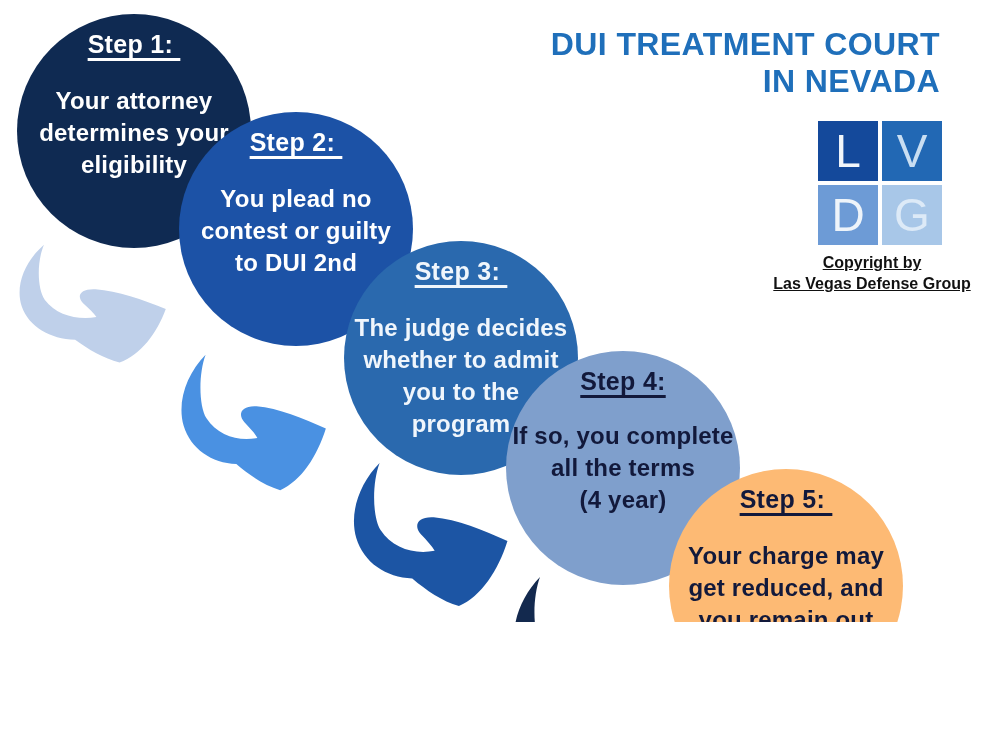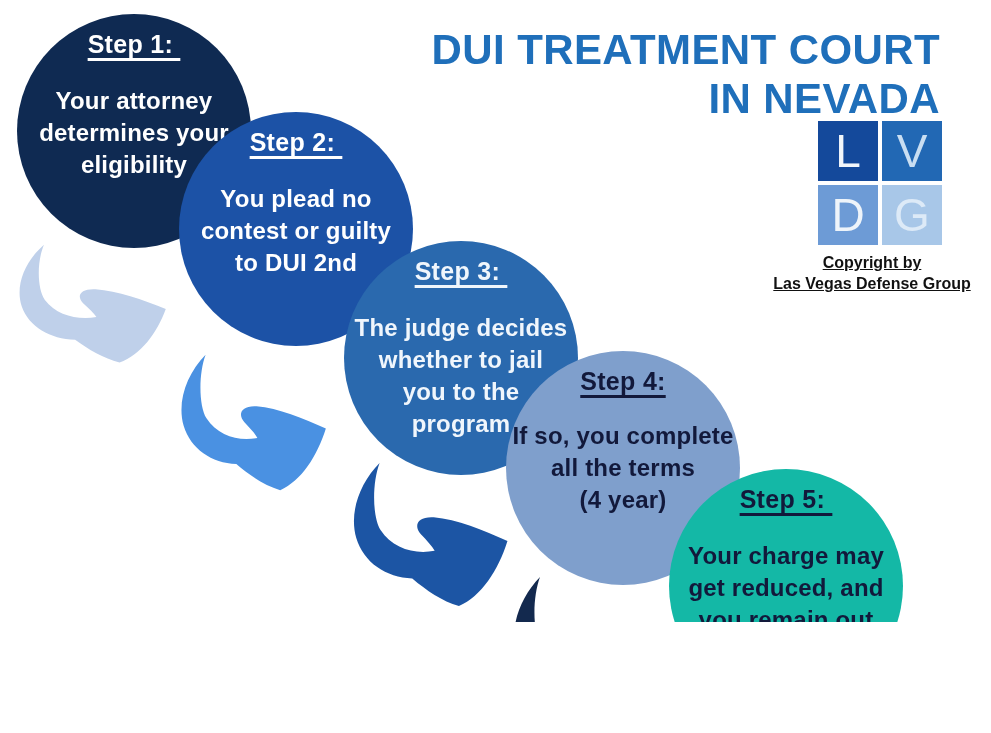--- a/index.html
+++ b/index.html
@@ -26,21 +26,21 @@
   .c2{left:179px;top:112px;z-index:2;}
   .c3{left:344px;top:241px;z-index:3;}
   .c4{left:506px;top:351px;z-index:4;align-items:center;}
   .c4 .circle-body{margin-top:24px;}
   .c5{left:669px;top:469px;z-index:5;}
   
   .curve-arrow{position:absolute;z-index:0;}
   
   .page-title{
     position:absolute;top:26px;right:51px;text-align:right;
-    font-size:42px;font-weight:700;line-height:1.16;letter-spacing:.4px;
+    font-size:32px;font-weight:700;line-height:1.16;letter-spacing:.4px;
     white-space:pre-line;
   }
   
   .logo{
     position:absolute;left:818px;top:121px;
     display:grid;grid-template-columns:60px 60px;grid-template-rows:60px 60px;gap:4px;
   }
   .logo-cell{
     display:flex;align-items:center;justify-content:center;
     font-size:46px;font-weight:400;line-height:1;
@@ -78,31 +78,31 @@
   </div>
   <div class="step-circle c2" style="background: rgb(28, 82, 166); color: rgb(255, 255, 255);">
     <div class="circle-label">Step 2:&nbsp;</div>
     <div class="circle-body">You plead no
 contest or guilty
 to DUI 2nd</div>
   </div>
   <div class="step-circle c3" style="background: rgb(42, 105, 174); color: rgb(240, 246, 252);">
     <div class="circle-label">Step 3:&nbsp;</div>
     <div class="circle-body">The judge decides
-whether to jail
+whether to admit
 you to the
 program</div>
   </div>
   <div class="step-circle c4" style="background: rgb(127, 159, 204); color: rgb(18, 25, 59);">
     <div class="circle-label">Step 4:</div>
     <div class="circle-body">If so, you complete
 all the terms
 (4 year)</div>
   </div>
-  <div class="step-circle c5" style="background: #14b8a6; color: rgb(18, 25, 59);">
+  <div class="step-circle c5" style="background: #fdba74; color: rgb(18, 25, 59);">
     <div class="circle-label">Step 5:&nbsp;</div>
     <div class="circle-body">Your charge may
 get reduced, and
 you remain out
 of jail</div>
   </div>
 
   <div class="page-title" style="color: rgb(31, 111, 186);">DUI TREATMENT COURT
 IN NEVADA</div>
 

